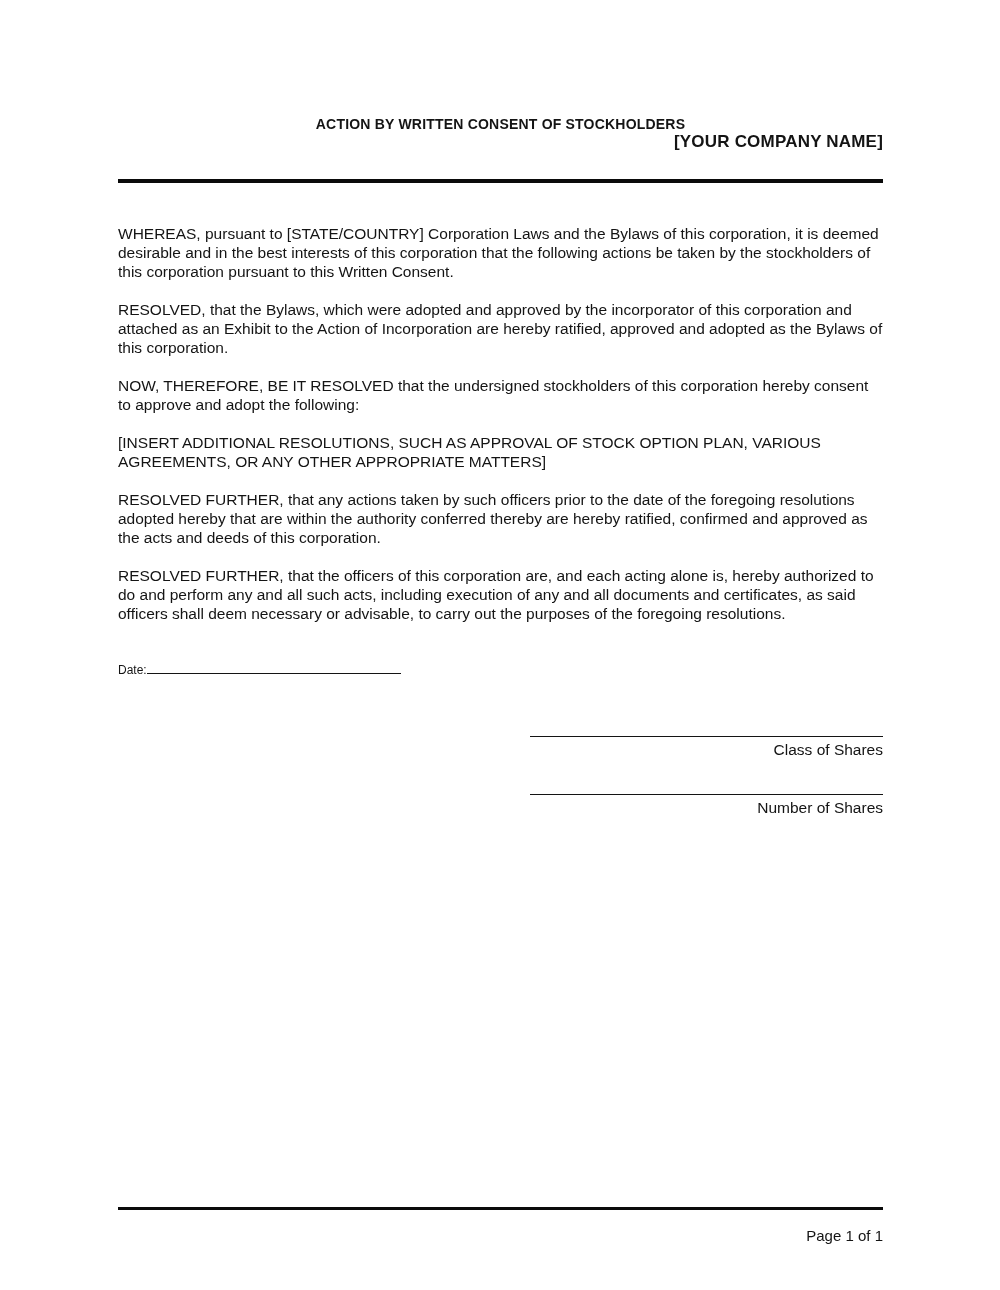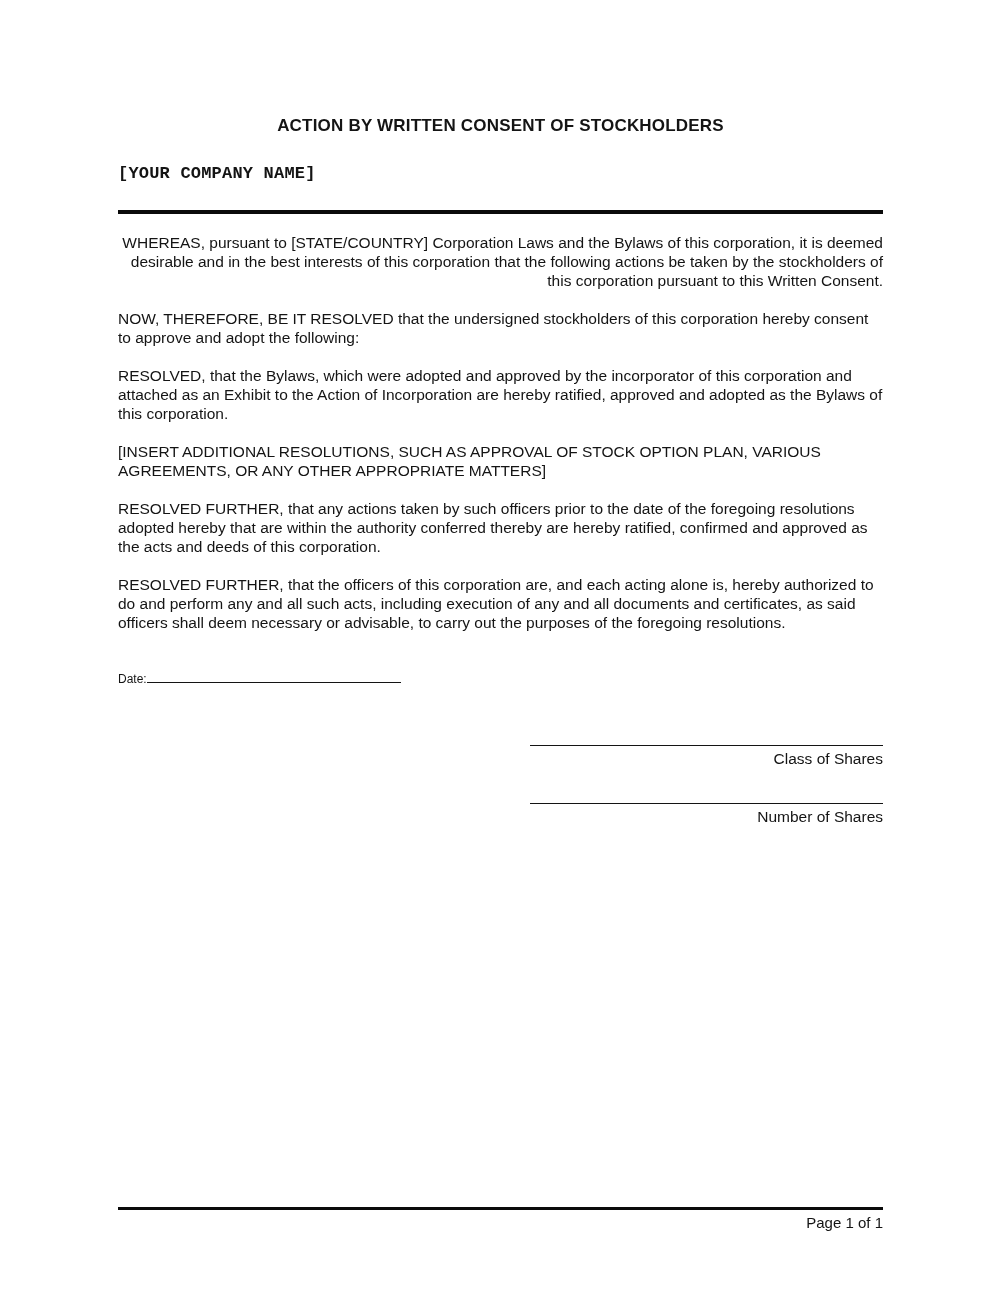--- a/index.html
+++ b/index.html
@@ -11,44 +11,42 @@
     margin: 0 auto;
     background: #ffffff;
     color: #141414;
     font-family: "Liberation Sans", sans-serif;
     padding: 0 117px 0 118px;
     overflow: hidden;
   }
   .doc-title {
     margin-top: 116px;
     text-align: center;
-    font-size: 17px;
+    font-size: 14px;
     font-weight: bold;
     letter-spacing: 0.2px;
   }
   .doc-subtitle {
-    margin-top: 28px;
-    text-align: left;
+    text-align: right;
     font-size: 17px;
     font-weight: bold;
     letter-spacing: 0.2px;
-    font-family: Liberation Mono, monospace;
   }
   .rule-thick {
     margin-top: 27px;
     height: 4px;
     background: #0a0a0a;
   }
   .body-copy p {
     font-size: 15.5px;
     line-height: 19px;
     margin-top: 19px;
     text-align: left;
   }
-  .body-copy p.first { margin-top: 19px; text-align: right; }
+  .body-copy p.first { margin-top: 41px; }
   .date-row {
     margin-top: 36px;
     font-size: 12px;
     line-height: 19px;
     white-space: nowrap;
   }
   .date-fill {
     display: inline-block;
     width: 254px;
     height: 15px;
@@ -78,39 +76,39 @@
     right: 117px;
     top: 1207px;
   }
   .rule-footer {
     height: 3px;
     background: #0a0a0a;
   }
   .page-number {
     font-size: 15px;
     line-height: 19px;
-    padding-top: 3px;
+    padding-top: 16px;
     text-align: right;
   }
 </style>
 </head>
 <body>
 
 <div class="page">
 
   <h1 class="doc-title">ACTION BY WRITTEN CONSENT OF STOCKHOLDERS</h1>
 
   <h2 class="doc-subtitle">[YOUR COMPANY NAME]</h2>
 
   <div class="rule-thick"></div>
 
   <div class="body-copy">
     <p class="first">WHEREAS, pursuant to [STATE/COUNTRY] Corporation Laws and the Bylaws of this corporation, it is deemed desirable and in the best interests of this corporation that the following actions be taken by the stockholders of this corporation pursuant to this Written Consent.</p>
+    <p>RESOLVED, that the Bylaws, which were adopted and approved by the incorporator of this corporation and attached as an Exhibit to the Action of Incorporation are hereby ratified, approved and adopted as the Bylaws of this corporation.</p>
     <p>NOW, THEREFORE, BE IT RESOLVED that the undersigned stockholders of this corporation hereby consent to approve and adopt the following:</p>
-    <p>RESOLVED, that the Bylaws, which were adopted and approved by the incorporator of this corporation and attached as an Exhibit to the Action of Incorporation are hereby ratified, approved and adopted as the Bylaws of this corporation.</p>
     <p>[INSERT ADDITIONAL RESOLUTIONS, SUCH AS APPROVAL OF STOCK OPTION PLAN, VARIOUS AGREEMENTS, OR ANY OTHER APPROPRIATE MATTERS]</p>
     <p>RESOLVED FURTHER, that any actions taken by such officers prior to the date of the foregoing resolutions adopted hereby that are within the authority conferred thereby are hereby ratified, confirmed and approved as the acts and deeds of this corporation.</p>
     <p>RESOLVED FURTHER, that the officers of this corporation are, and each acting alone is, hereby authorized to do and perform any and all such acts, including execution of any and all documents and certificates, as said officers shall deem necessary or advisable, to carry out the purposes of the foregoing resolutions.</p>
   </div>
 
   <div class="date-row">
     <span>Date:</span><span class="date-fill"></span>
   </div>
 
   <div class="sig-block">

